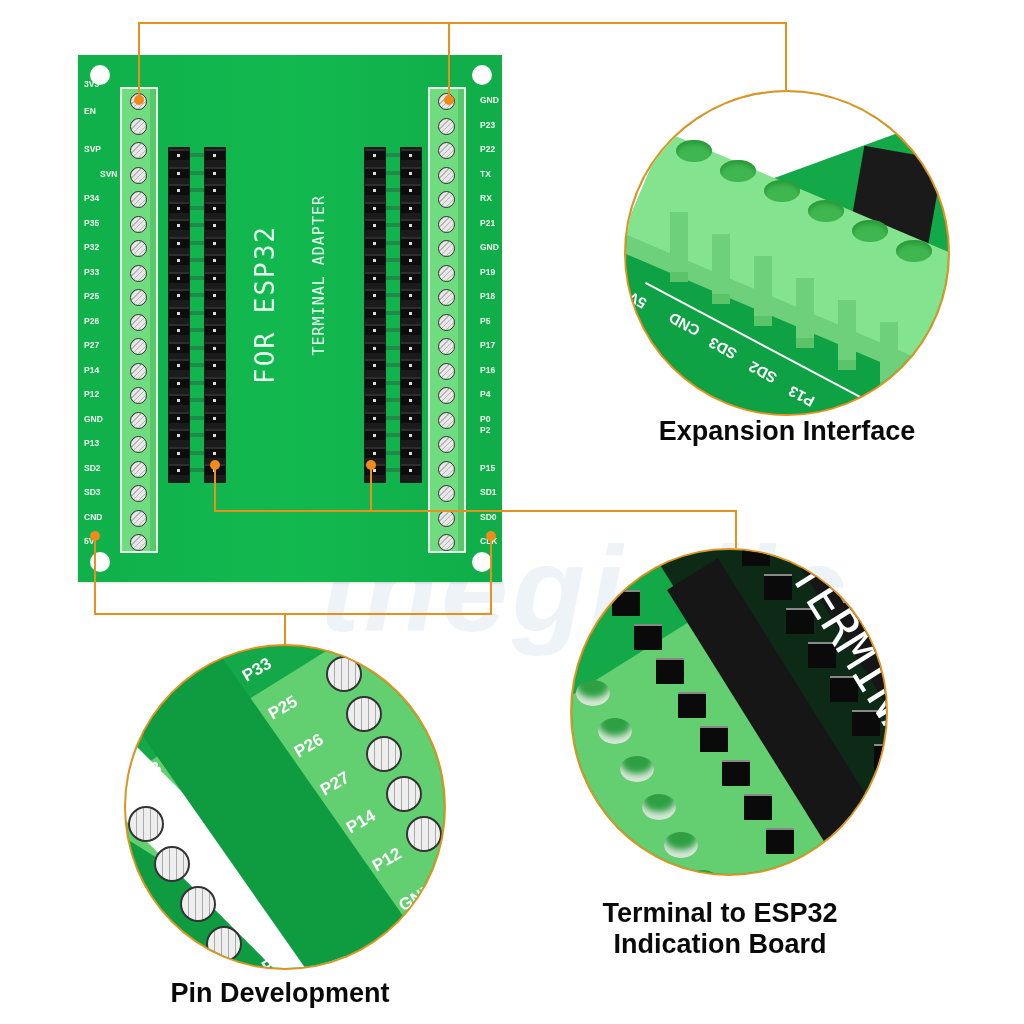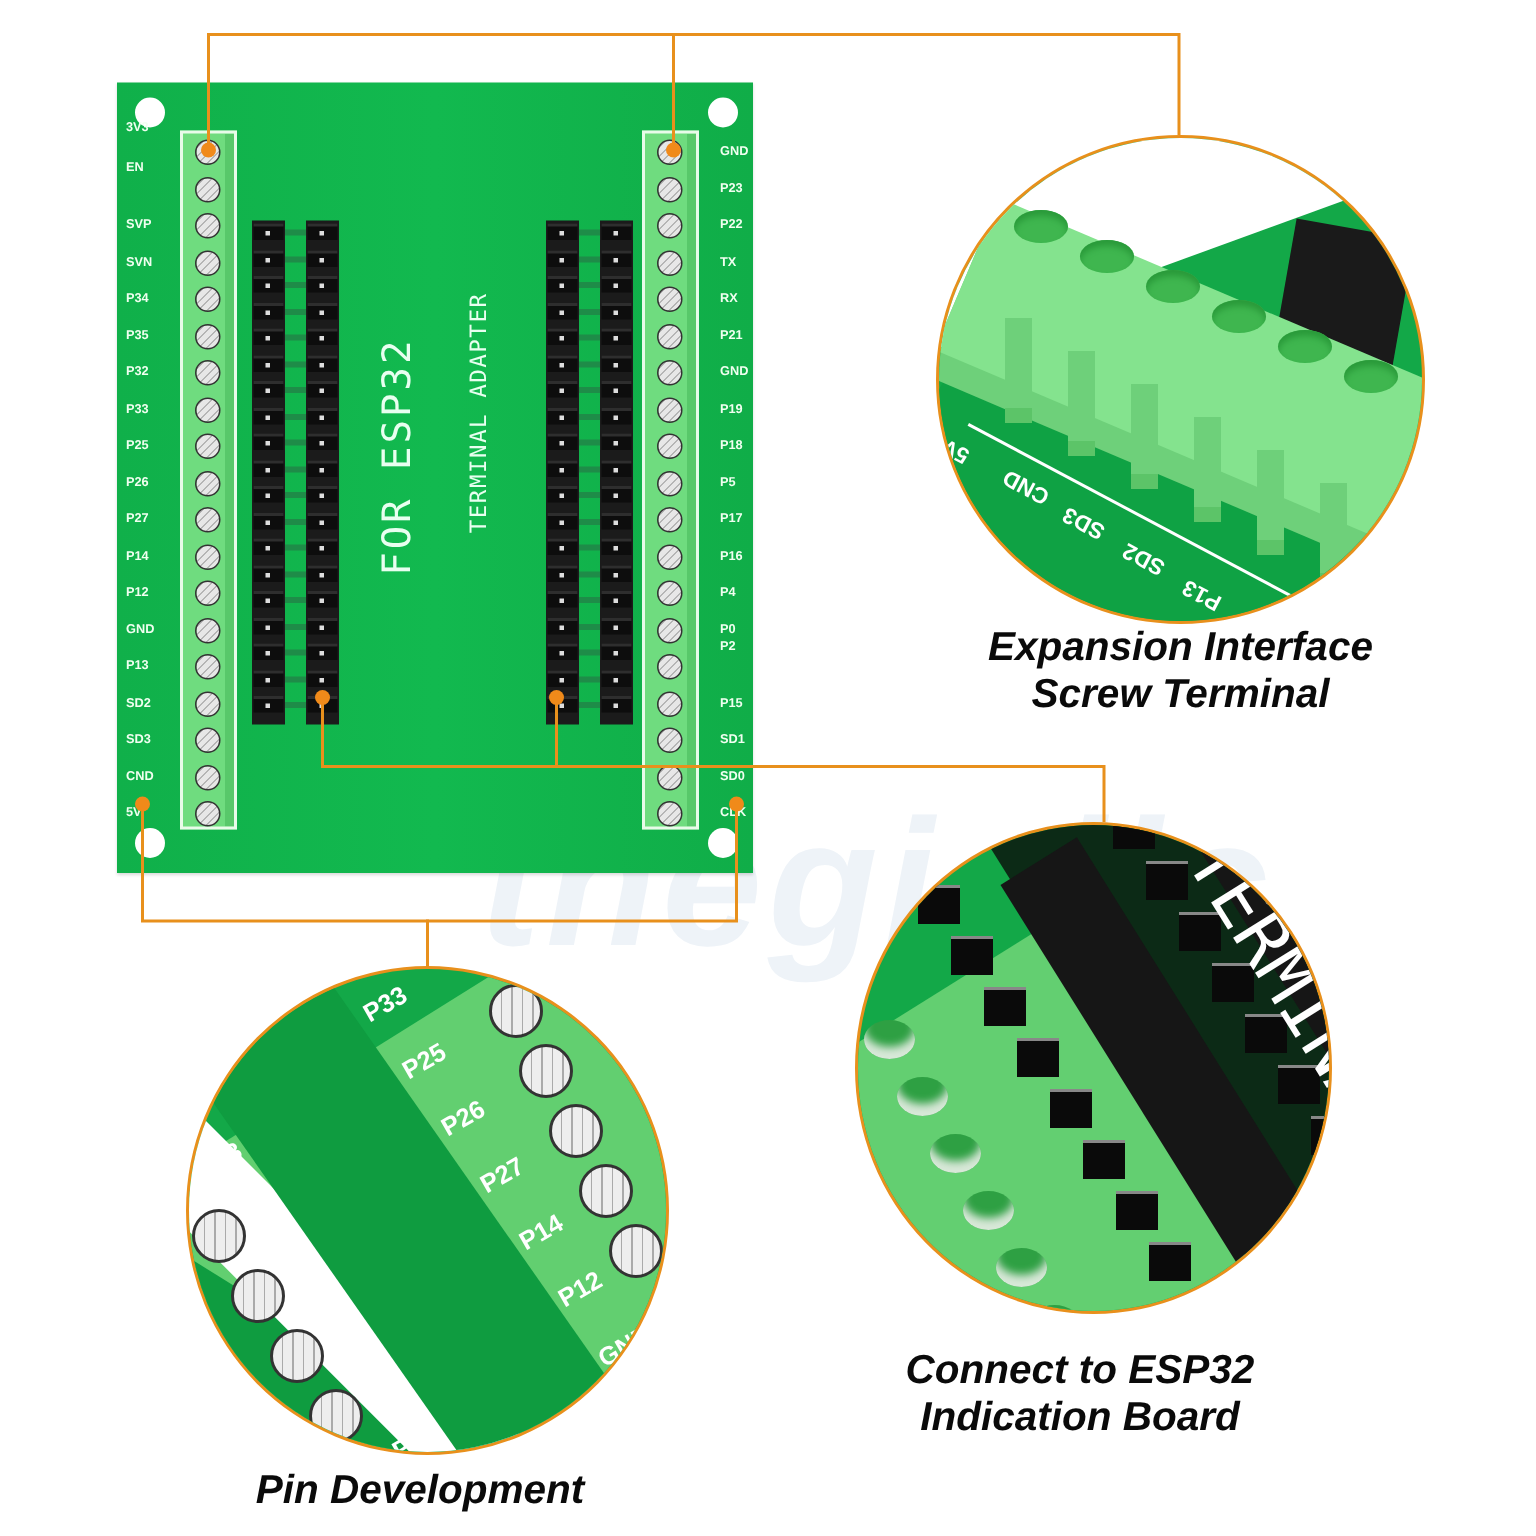--- a/index.html
+++ b/index.html
@@ -13,38 +13,38 @@
   .screw{position:absolute;left:8px;width:17px;height:17px;border-radius:50%;background:repeating-linear-gradient(135deg,#e7e7e7 0 3px,#b5b5b5 3px 4px);border:1.5px solid #333;box-sizing:border-box;}
   .pinlbl{position:absolute;font-size:8.5px;font-weight:bold;color:#f0fff0;width:30px;}
   .header{position:absolute;width:22px;background:#1b1b1b;}
   .hcell{position:absolute;left:1px;width:20px;height:11px;background:#0d0d0d;border-top:2px solid #2e2e2e;box-sizing:border-box;}
   .hcell::after{content:"";position:absolute;left:8px;top:3px;width:3px;height:3px;background:#ddd;}
   .rung{position:absolute;height:4px;background:#1e8c48;}
   .vtext{position:absolute;color:#e8fff0;writing-mode:vertical-rl;transform:rotate(180deg);font-family:"DejaVu Sans Mono",monospace;}
   .line{position:absolute;background:#e8901c;}
   .dot{position:absolute;width:10px;height:10px;border-radius:50%;background:#f08a1a;margin:-5px 0 0 -5px;}
   .circle{position:absolute;border-radius:50%;border:2px solid #e8901c;overflow:hidden;background:#13a848;box-sizing:border-box;}
-  .caption{position:absolute;font-family:"Liberation Sans",sans-serif;font-weight:bold;font-style:italic;color:#0a0a0a;text-align:center;line-height:1.15;}
+  .caption{position:absolute;font-family:"Liberation Sans",sans-serif;font-weight:bold;color:#0a0a0a;text-align:center;line-height:1.15;}
 </style>
 </head>
 <body>
 
 <div class="watermark">thegioiic</div>
 
 <div class="board">
   <div class="hole" style="left:12px;top:10px"></div>
   <div class="hole" style="left:394px;top:10px"></div>
   <div class="hole" style="left:12px;top:497px"></div>
   <div class="hole" style="left:394px;top:497px"></div>
 
   <div id="leftLabels">
       <div class="pinlbl" style="left:6px;top:24px">3V3</div>
       <div class="pinlbl" style="left:6px;top:51px">EN</div>
       <div class="pinlbl" style="left:6px;top:89px">SVP</div>
-      <div class="pinlbl" style="left:6px;top:113.5px">SVN</div>
+      <div class="pinlbl" style="left:22px;top:113.5px">SVN</div>
       <div class="pinlbl" style="left:6px;top:138px">P34</div>
       <div class="pinlbl" style="left:6px;top:162.5px">P35</div>
       <div class="pinlbl" style="left:6px;top:187px">P32</div>
       <div class="pinlbl" style="left:6px;top:211.5px">P33</div>
       <div class="pinlbl" style="left:6px;top:236px">P25</div>
       <div class="pinlbl" style="left:6px;top:260.5px">P26</div>
       <div class="pinlbl" style="left:6px;top:285px">P27</div>
       <div class="pinlbl" style="left:6px;top:309.5px">P14</div>
       <div class="pinlbl" style="left:6px;top:334px">P12</div>
       <div class="pinlbl" style="left:6px;top:358.5px">GND</div>
@@ -293,21 +293,20 @@
       <div class="abs" style="left:2px;top:200px;color:#fff;font-weight:bold;font-size:15px;transform:rotate(208deg)">5V</div>
       <div class="abs" style="left:42px;top:224px;color:#fff;font-weight:bold;font-size:15px;transform:rotate(208deg)">CND</div>
       <div class="abs" style="left:82px;top:248px;color:#fff;font-weight:bold;font-size:15px;transform:rotate(208deg)">SD3</div>
       <div class="abs" style="left:122px;top:272px;color:#fff;font-weight:bold;font-size:15px;transform:rotate(208deg)">SD2</div>
       <div class="abs" style="left:162px;top:296px;color:#fff;font-weight:bold;font-size:15px;transform:rotate(208deg)">P13</div>
     </div>
 </div>
 
 <div class="caption" style="left:612px;top:416px;width:350px;font-size:27px">
   <div>Expansion Interface</div>
-  <div>Screw Terminal</div>
 </div>
 
 <div class="circle" style="left:570px;top:548px;width:318px;height:328px">
   <div class="abs" style="left:-40px;top:170px;width:260px;height:300px;background:#63cf71;transform:rotate(-32deg);transform-origin:0 0"></div>
   <div class="abs" style="left:60px;top:-30px;width:160px;height:420px;background:#0c2a16;transform:rotate(-32deg);transform-origin:0 0"></div>
   <div class="abs" style="left:180px;top:-60px;width:60px;height:420px;background:#161616;transform:rotate(-32deg);transform-origin:0 0"></div>
   <div class="abs" style="left:95px;top:40px;width:60px;height:420px;background:#161616;transform:rotate(-32deg);transform-origin:0 0"></div>
   <div class="abs" style="left:240px;top:-40px;width:200px;height:420px;background:#14b64a;transform:rotate(-32deg);transform-origin:0 0"></div>
   <div id="hdrCells">
       <div class="abs" style="left:40px;top:40px;width:28px;height:24px;background:#0a0a0a;border-top:2px solid #888;"></div>
@@ -331,21 +330,21 @@
       <div class="abs" style="left:26px;top:168px;width:34px;height:26px;border-radius:50%;background:#2ea043;box-shadow:inset 0 -8px 6px #d8e8d8"></div>
       <div class="abs" style="left:48px;top:206px;width:34px;height:26px;border-radius:50%;background:#2ea043;box-shadow:inset 0 -8px 6px #d8e8d8"></div>
       <div class="abs" style="left:70px;top:244px;width:34px;height:26px;border-radius:50%;background:#2ea043;box-shadow:inset 0 -8px 6px #d8e8d8"></div>
       <div class="abs" style="left:92px;top:282px;width:34px;height:26px;border-radius:50%;background:#2ea043;box-shadow:inset 0 -8px 6px #d8e8d8"></div>
       <div class="abs" style="left:114px;top:320px;width:34px;height:26px;border-radius:50%;background:#2ea043;box-shadow:inset 0 -8px 6px #d8e8d8"></div>
     </div>
   <div class="abs" style="left:255px;top:0;color:#fff;font-size:48px;font-family:'DejaVu Sans Mono',monospace;transform:rotate(58deg);transform-origin:0 0;white-space:nowrap">TERMINAL AD</div>
 </div>
 
 <div class="caption" style="left:555px;top:898px;width:330px;font-size:27px">
-  <div>Connect to ESP32</div>
+  <div>Terminal to ESP32</div>
   <div>Indication Board</div>
 </div>
 
 <div class="circle" style="left:124px;top:644px;width:322px;height:326px">
   <div class="abs" style="left:-120px;top:40px;width:600px;height:600px;background:#62cf70;transform:rotate(-32deg) translate(-80px,140px);transform-origin:0 0"></div>
   <div class="abs" style="left:-100px;top:130px;width:560px;height:100px;background:#0f9c40;transform:rotate(32deg);transform-origin:0 0"></div>
   <div class="abs" style="left:-40px;top:50px;width:560px;height:60px;background:#fff;transform:rotate(45deg);transform-origin:0 0"></div>
   <div class="abs" style="left:60px;top:-40px;width:560px;height:110px;background:#0f9c40;transform:rotate(55deg);transform-origin:0 0"></div>
   <div id="pinDetailLeft">
       <div class="abs" style="left:-20px;top:80px;color:#fff;font-weight:bold;font-size:17px;transform:rotate(-30deg)">P19</div>

